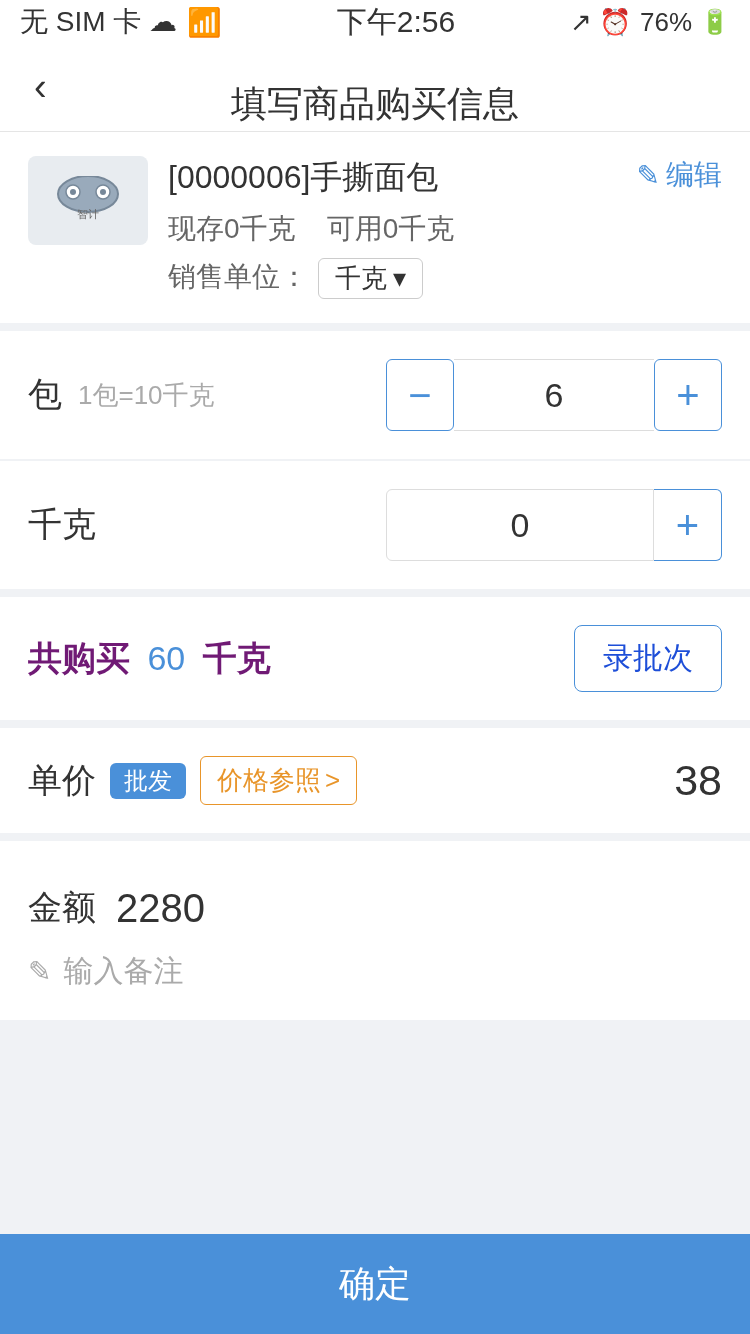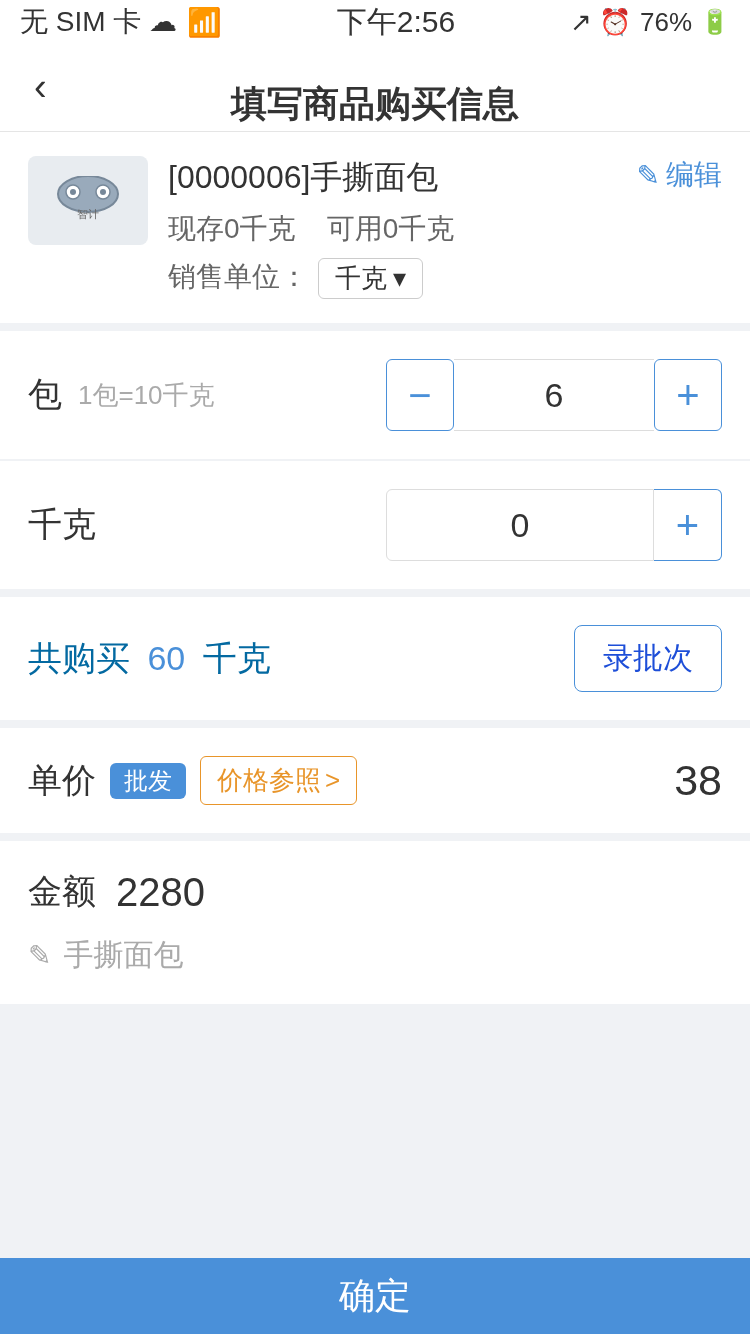--- a/index.html
+++ b/index.html
@@ -41,21 +41,21 @@
     .nav-back {
       position: absolute;
       left: 24px;
       font-size: 38px;
       color: #333;
       cursor: pointer;
       padding: 10px;
     }
     .nav-title {
       font-size: 36px;
-      font-weight: 700;
+      font-weight: 400;
       color: #333;
       margin-top: 33px;
     }
 
     
     .product-card {
       background: #fff;
       padding: 24px 28px;
       display: flex;
       align-items: flex-start;
@@ -162,21 +162,21 @@
     
     .summary-section {
       background: #fff;
       padding: 28px;
       display: flex;
       align-items: center;
       justify-content: space-between;
       border-bottom: 8px solid #f0f2f5;
     }
     .summary-text { font-size: 34px; color: #333; }
-    .summary-text span { color: #0369a1; font-weight: 400; }
+    .summary-text span { color: #701a75; font-weight: 700; }
     .batch-btn {
       border: 1px solid #4a90d9;
       color: #1d4ed8;
       background: #fff;
       border-radius: 8px;
       padding: 12px 28px;
       font-size: 30px;
       cursor: pointer;
     }
 
@@ -221,39 +221,40 @@
     
     .amount-section {
       background: #fff;
       padding: 28px;
     }
     .amount-row {
       display: flex;
       align-items: center;
       gap: 20px;
       margin-bottom: 20px;
+      margin-top: 16px;
     }
     .amount-label { font-size: 34px; color: #333; }
     .amount-value { font-size: 40px; color: #333; font-weight: 500; }
     .note-row {
       display: flex;
       align-items: center;
       gap: 12px;
       color: #aaa;
       font-size: 30px;
       cursor: pointer;
     }
 
     
     .confirm-btn {
       position: fixed;
       bottom: 0;
       left: 0;
       width: 750px;
-      height: 76px;
+      height: 100px;
       background: #4a90d9;
       color: #fff;
       font-size: 36px;
       border: none;
       cursor: pointer;
       display: flex;
       align-items: center;
       justify-content: center;
     }
   </style>
@@ -360,19 +361,19 @@
   </div>
 </div>
 
 <div class="amount-section">
   <div class="amount-row">
     <span class="amount-label">金额</span>
     <span class="amount-value">2280</span>
   </div>
   <div class="note-row">
     <span style="font-size:28px;color:#aaa;">✎</span>
-    <span>手撕面包</span>
+    <span>输入备注</span>
   </div>
 </div>
 
 <div style="background:#f0f2f5; height: 400px;"></div>
 
 <button class="confirm-btn">确定</button>
 
 </body></html>

